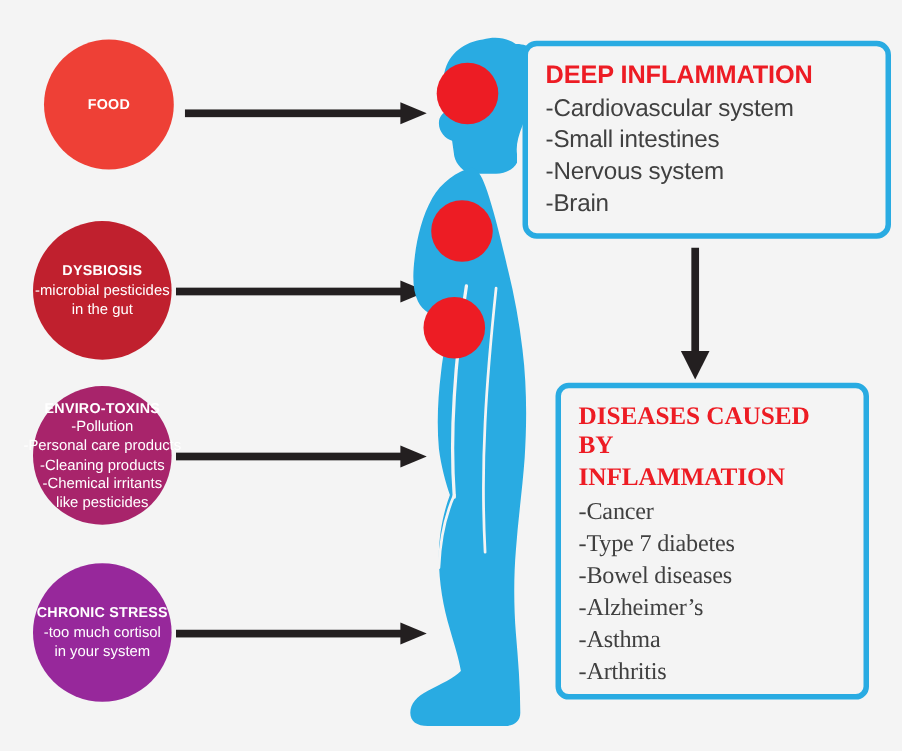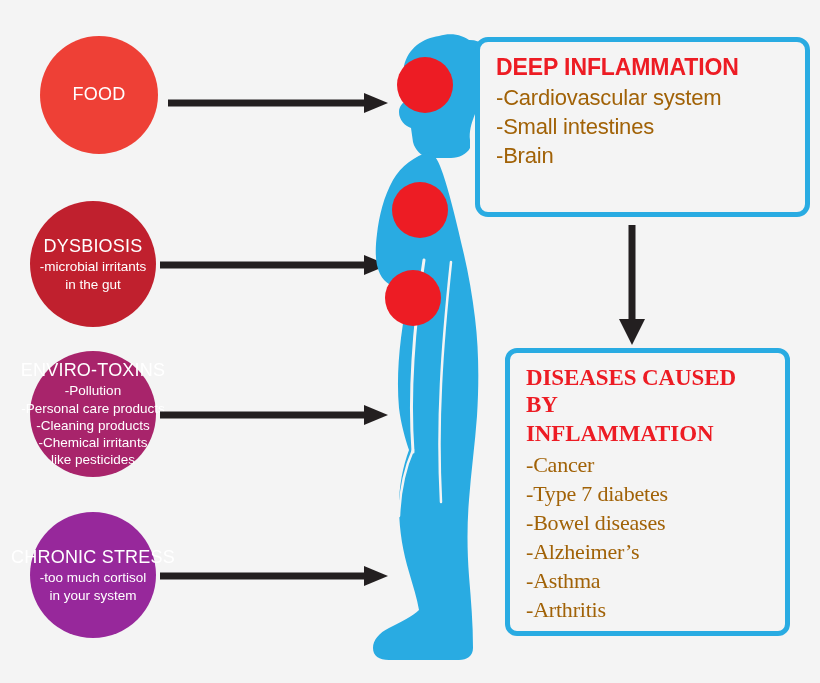--- a/index.html
+++ b/index.html
@@ -26,24 +26,25 @@
     display: flex;
     flex-direction: column;
     align-items: center;
     justify-content: center;
     text-align: center;
     color: #ffffff;
     box-sizing: border-box;
     padding: 0 6px;
   }
   .cause-title {
-    font-size: 18px;
+    font-size: 13px;
     line-height: 1.28;
     letter-spacing: 0.2px;
     white-space: nowrap;
+    font-weight: bold;
   }
   .cause-line {
     font-size: 13.5px;
     line-height: 1.28;
     white-space: nowrap;
   }
   .cause-lines {
     display: flex;
     flex-direction: column;
     align-items: center;
@@ -78,40 +79,40 @@
   }
   .box-heading {
     color: #ed1c24;
     font-weight: bold;
     font-size: 23px;
     line-height: 1.17;
     margin: 0 0 2px 0;
     letter-spacing: -0.1px;
   }
   .box-item {
-    color: #a16207;
+    color: #404040;
     font-size: 22px;
     line-height: 1.32;
     margin: 0;
     letter-spacing: -0.2px;
   }
 </style>
 </head>
 <body>
 
 <div id="infographic">
 
   <div class="cause-circle" id="circle-food" style="left:40px; top:36px; width:118px; height:118px; background:#ee4036;">
     <div class="cause-title">FOOD</div>
   </div>
 
   <div class="cause-circle" id="circle-dysbiosis" style="left:30px; top:201px; width:126px; height:126px; background:#c0202e;align-items:center;">
     <div class="cause-title">DYSBIOSIS</div>
     <div class="cause-lines">
-      <div class="cause-line">-microbial irritants</div>
+      <div class="cause-line">-microbial pesticides</div>
       <div class="cause-line">in the gut</div>
     </div>
   </div>
 
   <div class="cause-circle" id="circle-stress" style="left:30px; top:512px; width:126px; height:126px; background:#97289b;">
     <div class="cause-title">CHRONIC STRESS</div>
     <div class="cause-lines">
       <div class="cause-line">-too much cortisol</div>
       <div class="cause-line">in your system</div>
     </div>
@@ -201,20 +202,21 @@
 
     <circle cx="70" cy="65" r="28" fill="#ed1c24"></circle>
     <circle cx="65" cy="190" r="28" fill="#ed1c24"></circle>
     <circle cx="58" cy="278" r="28" fill="#ed1c24"></circle>
   </svg>
 
   <div class="info-box" id="box-deep-inflammation" style="left:475px; top:37px; width:335px; height:180px;border-radius:13px;">
     <div class="box-heading">DEEP INFLAMMATION</div>
     <div class="box-item">-Cardiovascular system</div>
     <div class="box-item">-Small intestines</div>
+    <div class="box-item">-Nervous system</div>
     <div class="box-item">-Brain</div>
   </div>
 
   <div class="info-box" id="box-diseases" style="left:505px; top:348px; width:285px; height:288px;font-family:Liberation Serif, serif;">
     <div class="box-heading">DISEASES CAUSED BY</div>
     <div class="box-heading">INFLAMMATION</div>
     <div class="box-item">-Cancer</div>
     <div class="box-item">-Type 7 diabetes</div>
     <div class="box-item">-Bowel diseases</div>
     <div class="box-item">-Alzheimer’s</div>

